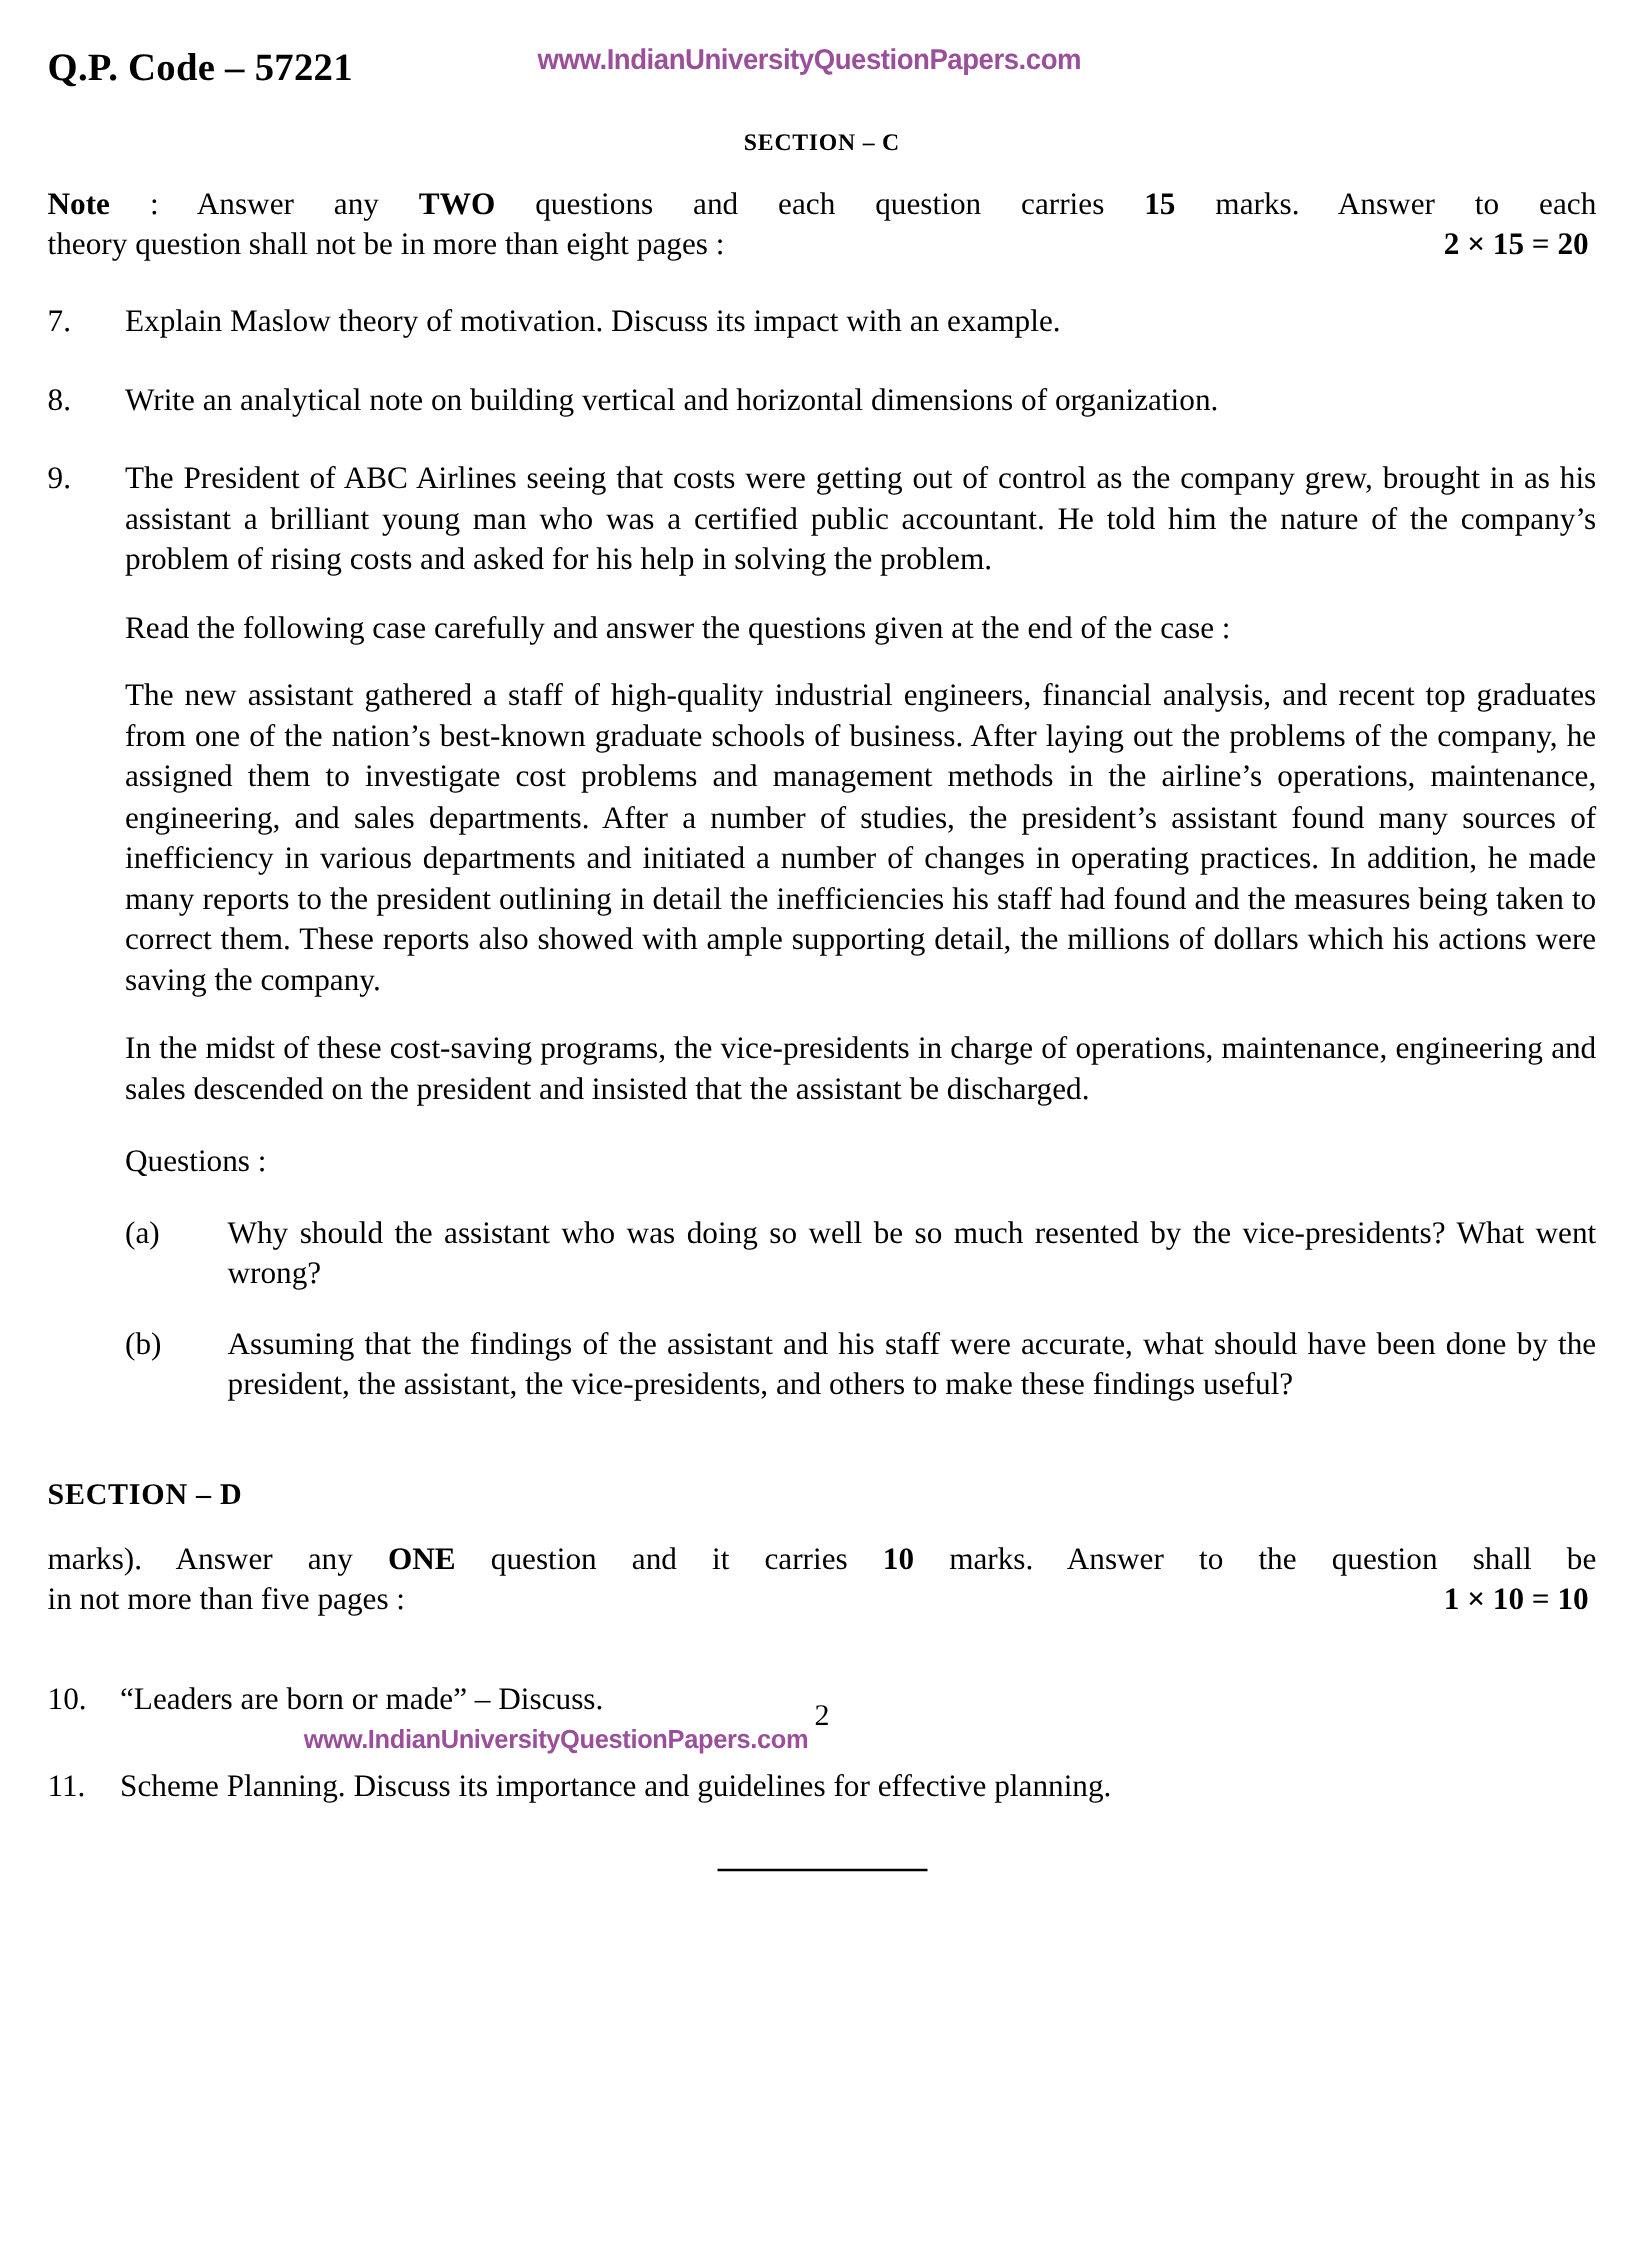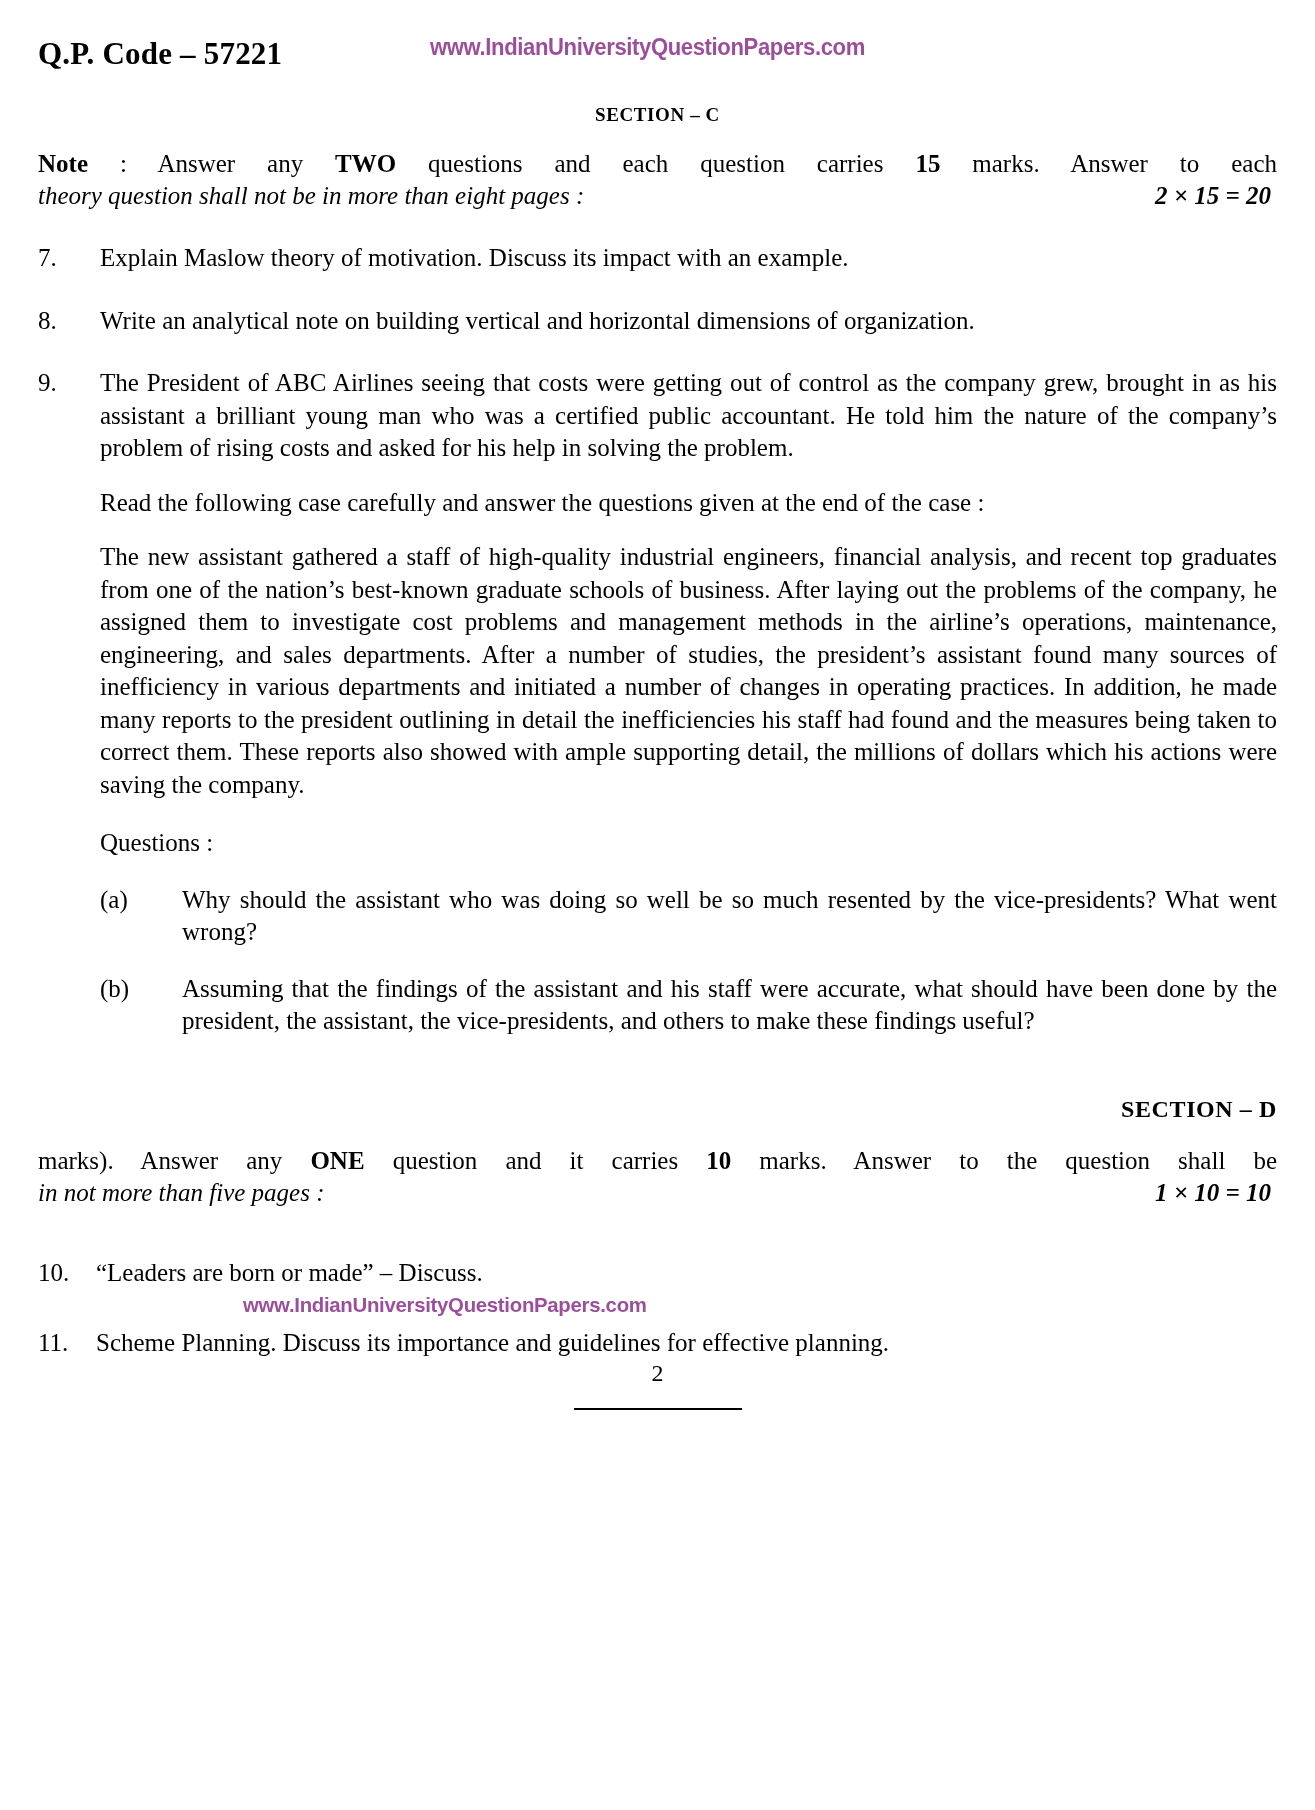--- a/index.html
+++ b/index.html
@@ -73,21 +73,20 @@
   }
   .note-block b { font-weight: bold; }
   .note-line-1 {
     text-align: justify;
     text-align-last: justify;
   }
   .note-line-2 {
     display: flex;
     justify-content: space-between;
     align-items: flex-start;
-    font-style: italic;
   }
   .note-line-2 .left-part {
     flex: 0 1 auto;
     white-space: nowrap;
   }
   .note-line-2 .marks {
     font-weight: bold;
     white-space: nowrap;
     padding-right: 6px;
   }
@@ -133,21 +132,21 @@
     margin-left: 20px;
   }
 
   .questions-label {
     margin-top: 26px;
     font-size: 25px;
   }
 
   
   .section-d-heading {
-    text-align: right;
+    text-align: left;
     font-family: "Liberation Serif", serif;
     font-weight: bold;
     font-size: 24px;
     letter-spacing: 0.6px;
     margin-top: 58px;
   }
 
   .tail-q {
     display: flex;
     font-size: 25px;
@@ -213,20 +212,21 @@
     <div class="q-num">8.</div>
     <div class="q-body">Write an analytical note on building vertical and horizontal dimensions of organization.</div>
   </div>
 
   <div class="q-row">
     <div class="q-num">9.</div>
     <div class="q-body">
       <p>The President of ABC Airlines seeing that costs were getting out of control as the company grew, brought in as his assistant a brilliant young man who was a certified public accountant. He told him the nature of the company’s problem of rising costs and asked for his help in solving the problem.</p>
       <p>Read the following case carefully and answer the questions given at the end of the case :</p>
       <p>The new assistant gathered a staff of high-quality industrial engineers, financial analysis, and recent top graduates from one of the nation’s best-known graduate schools of business. After laying out the problems of the company, he assigned them to investigate cost problems and management methods in the airline’s operations, maintenance, engineering, and sales departments. After a number of studies, the president’s assistant found many sources of inefficiency in various departments and initiated a number of changes in operating practices. In addition, he made many reports to the president outlining in detail the inefficiencies his staff had found and the measures being taken to correct them. These reports also showed with ample supporting detail, the millions of dollars which his actions were saving the company.</p>
+      <p>In the midst of these cost-saving programs, the vice-presidents in charge of operations, maintenance, engineering and sales descended on the president and insisted that the assistant be discharged.</p>
 
       <div class="questions-label">Questions :</div>
 
       <div class="sub-row">
         <div class="sub-label">(a)</div>
         <div class="sub-body">Why should the assistant who was doing so well be so much resented by the vice-presidents? What went wrong?</div>
       </div>
 
       <div class="sub-row">
         <div class="sub-label">(b)</div>

